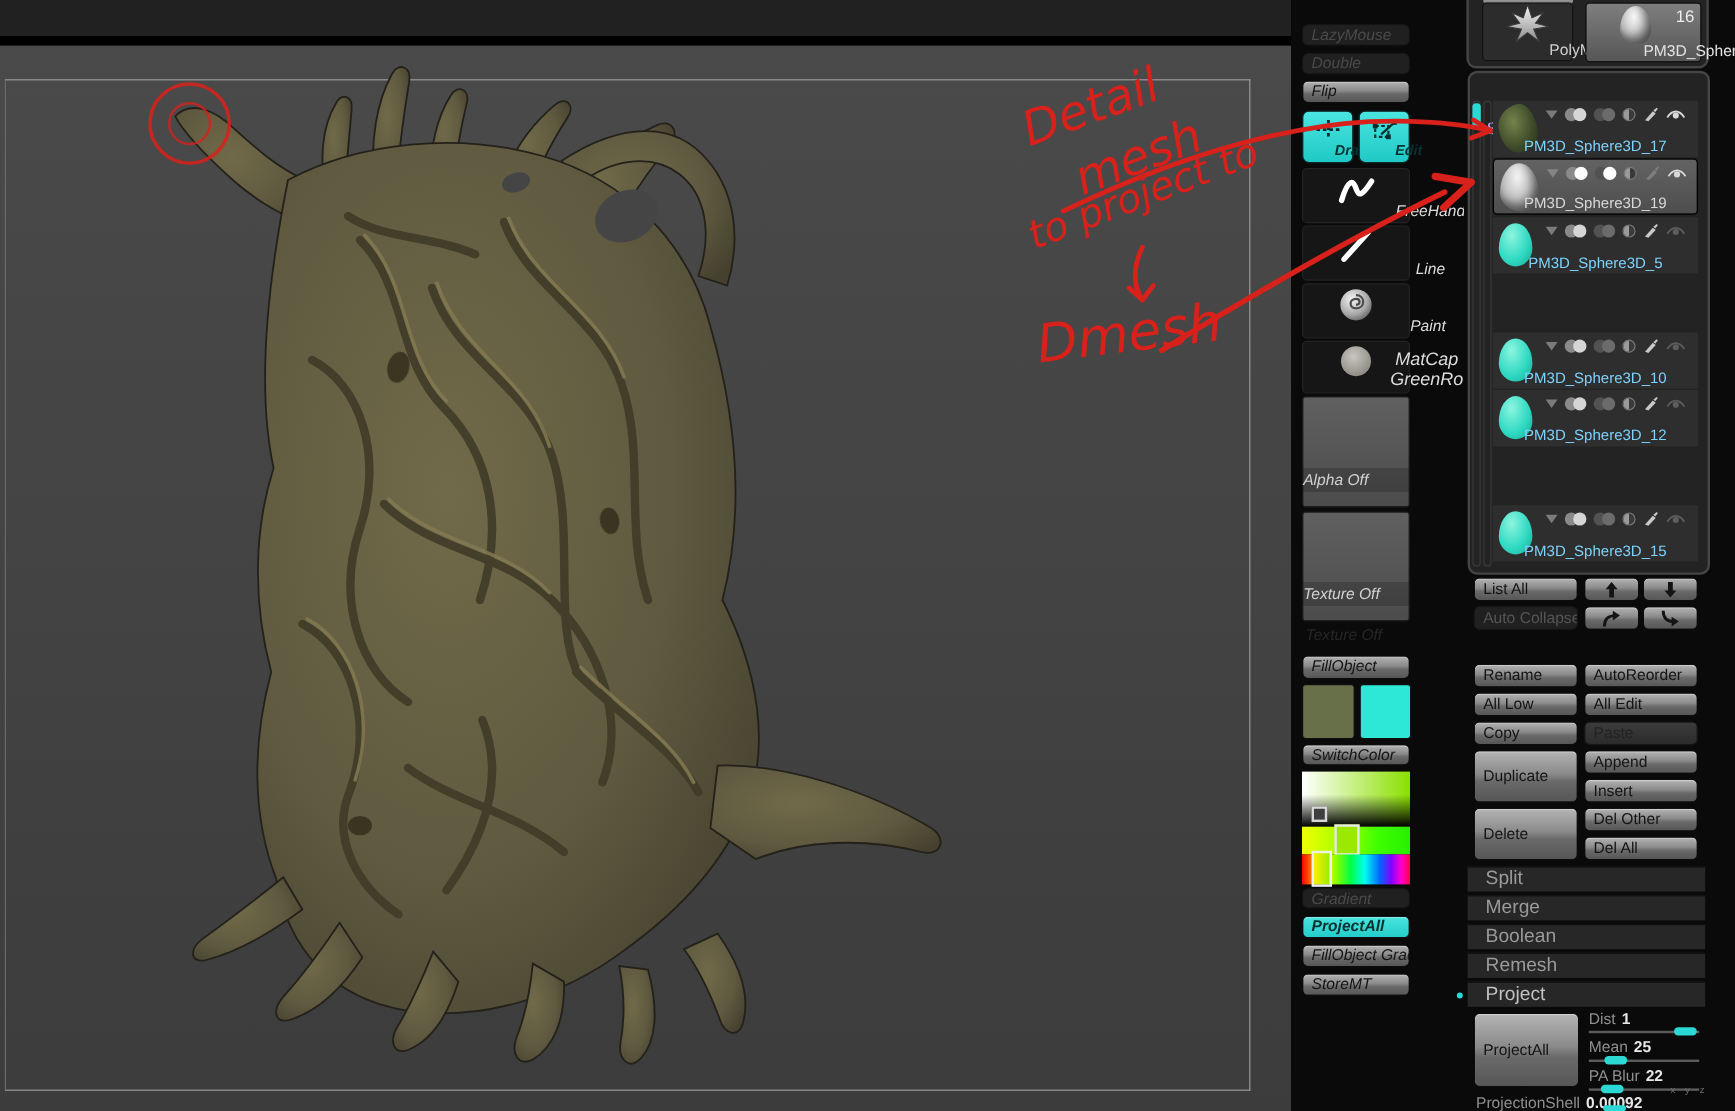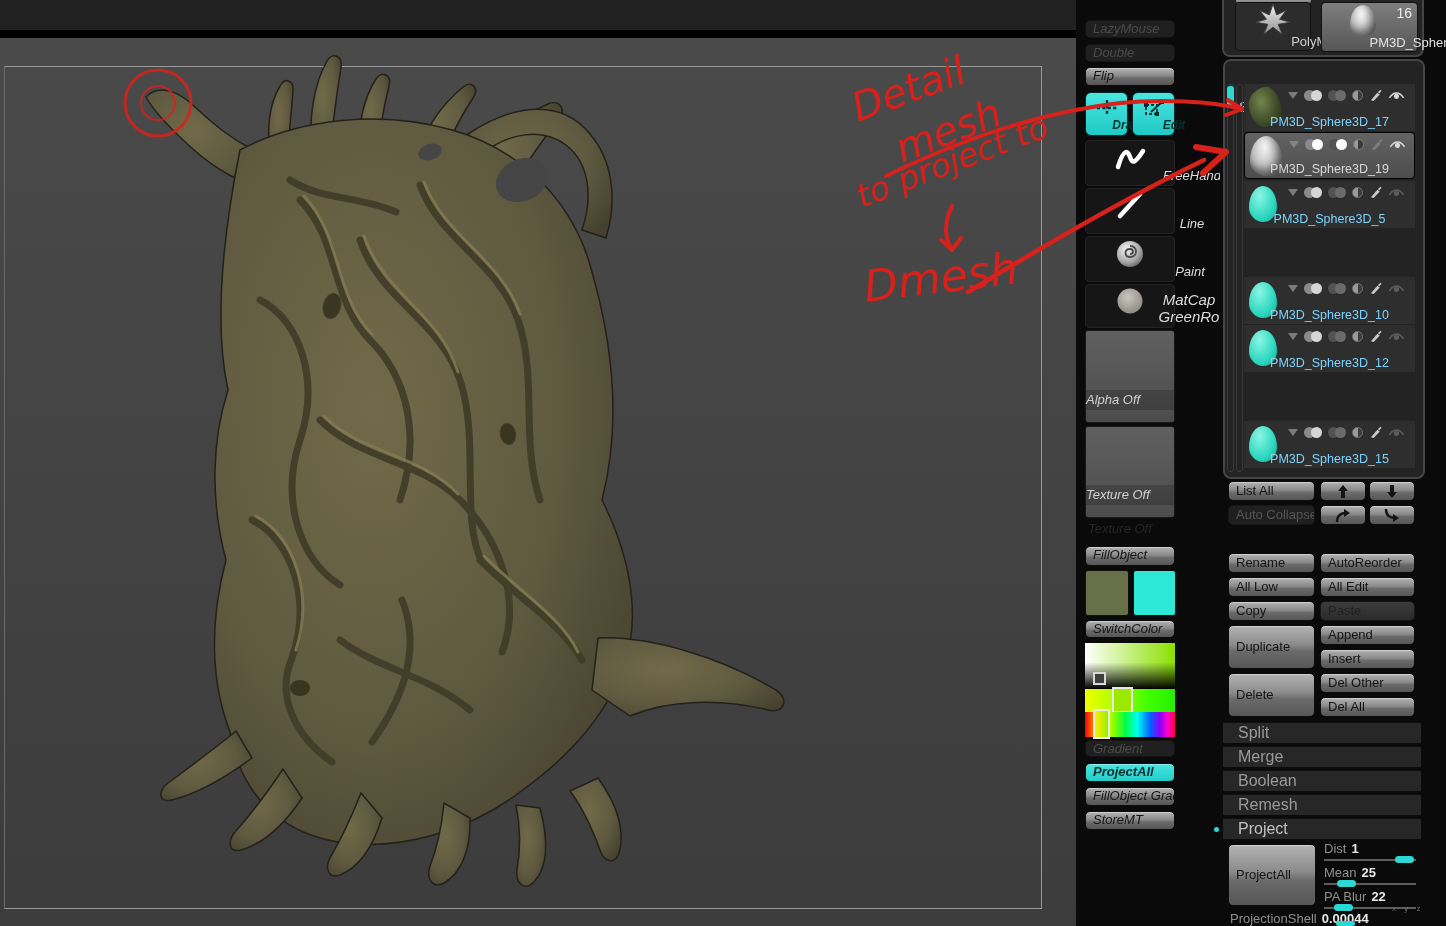--- a/index.html
+++ b/index.html
@@ -532,21 +532,21 @@
     <div class="sl-handle" style="left:117px;top:880px"></div>
 
     <div class="sl-label" style="left:104px;top:889px">
       <span>PA Blur</span><b>22</b>
     </div>
     <div class="sl-track" style="left:104px;top:907px"></div>
     <div class="sl-handle" style="left:114px;top:904px"></div>
 
     <div class="axis-lbl" style="left:172px;top:904px">x y z</div>
     <div class="sl-label" style="left:10px;top:911px">
-      <span>ProjectionShell</span><b>0.00044</b>
+      <span>ProjectionShell</span><b>0.00092</b>
     </div>
     <div class="sl-handle" style="left:116px;top:921px;height:5px"></div>
   </div>
 
   <svg class="overlay" viewBox="0 0 1446 926">
     <g fill="none" stroke="#d8211b" stroke-width="3" stroke-linecap="round">
       <circle cx="158" cy="103" r="33" stroke-opacity="0.85"></circle>
       <circle cx="158" cy="103" r="17" stroke-width="2" stroke-opacity="0.8"></circle>
 
       <path d="M886,176 C960,140 1040,112 1120,103 C1160,99 1212,101 1242,109" stroke-width="4"></path>

